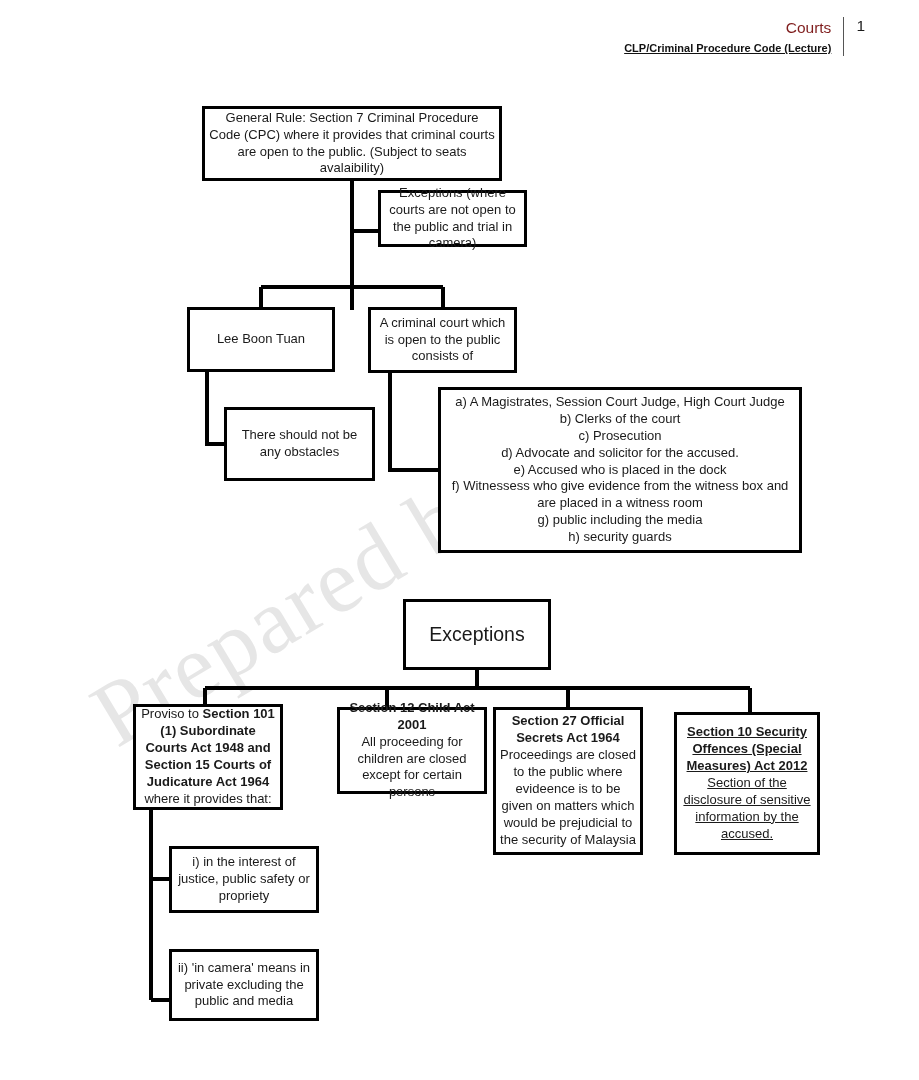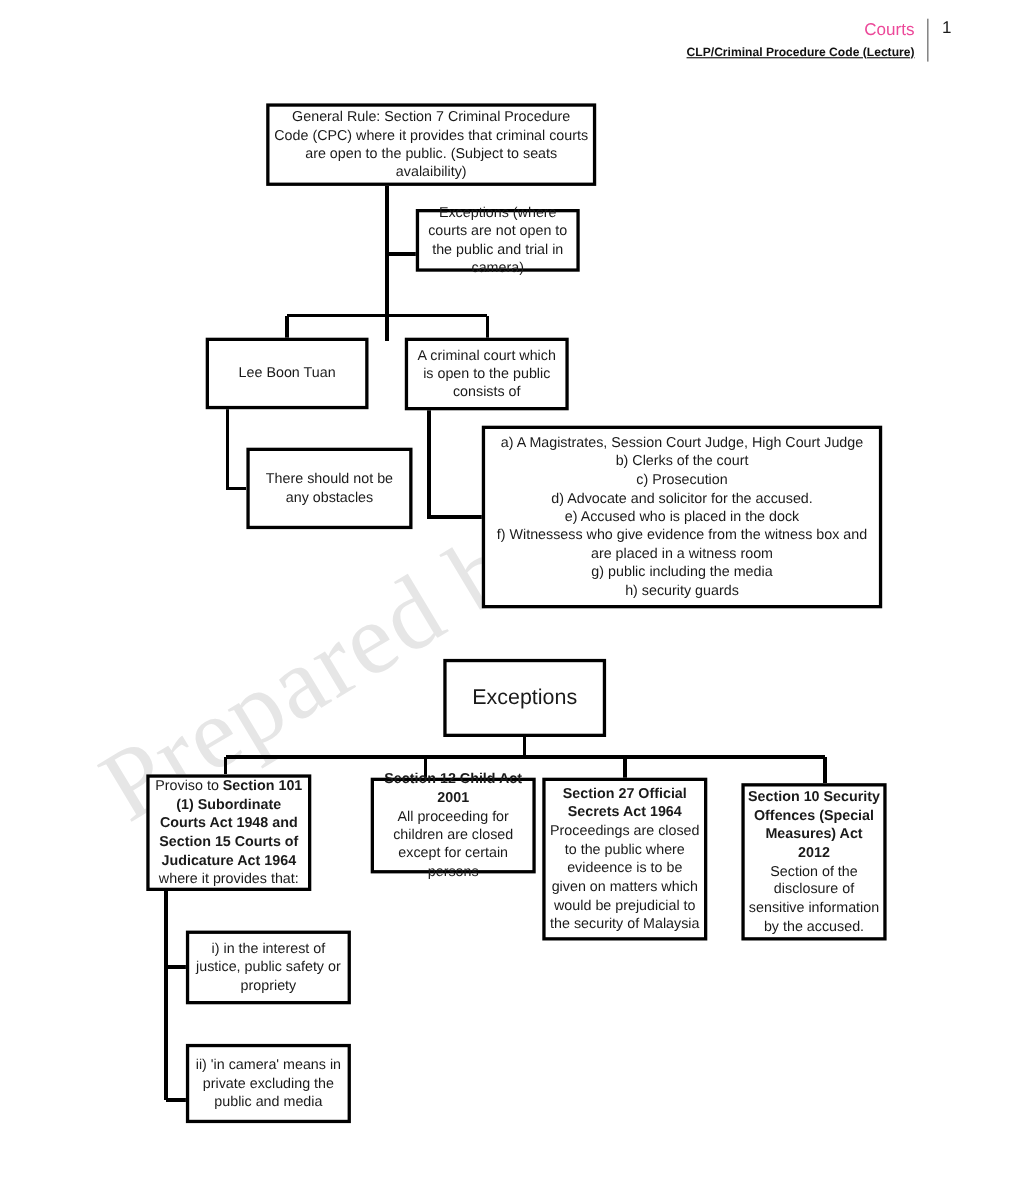--- a/index.html
+++ b/index.html
@@ -53,21 +53,21 @@
     align-items: stretch;
   }
   #header-text {
     text-align: right;
     padding-right: 12px;
     line-height: 1.55;
   }
   #header-line1 {
     font-size: 15.5px;
     font-weight: 400;
-    color: #ec4899;
+    color: #7f1d1d;
   }
   #header-line2 {
     font-size: 11px;
     font-weight: bold;
     color: #111111;
     text-decoration: underline;
   }
   #header-rule {
     width: 0;
     border-left: 1.6px solid #555;
@@ -162,21 +162,21 @@
     <path d="M 750 688 L 750 712"></path>
 
     <path d="M 151 810 L 151 1000"></path>
     <path d="M 151 879 L 169 879"></path>
     <path d="M 151 1000 L 169 1000"></path>
   </g>
 </svg>
 
 <div id="chart">
 
-  <div class="node" style="left:202px; top:94px; width:300px; height:75px;margin-left:40px;">
+  <div class="node" style="left:202px; top:106px; width:300px; height:75px;">
     <span class="txt">General Rule: Section 7 Criminal Procedure Code (CPC) where it provides that criminal courts are open to the public. (Subject to seats avalaibility)</span>
   </div>
 
   <div class="node" style="left:378px; top:190px; width:149px; height:57px;">
     <span class="txt">Exceptions (where courts are not open to the public and trial in camera)</span>
   </div>
 
   <div class="node" style="left:187px; top:307px; width:148px; height:65px;">
     <span class="txt">Lee Boon Tuan</span>
   </div>
@@ -215,21 +215,21 @@
       <b>Section 12 Child Act 2001</b><br><span>All proceeding for children are closed except for certain persons</span>
     </span>
   </div>
 
   <div class="node" style="left:493px; top:707px; width:150px; height:148px;">
     <span class="rich">
       <b>Section 27 Official Secrets Act 1964</b><br><span>Proceedings are closed to the public where evideence is to be given on matters which would be prejudicial to the security of Malaysia</span>
     </span>
   </div>
 
-  <div class="node" style="left:674px; top:712px; width:132px; height:143px;">
+  <div class="node" style="left:674px; top:712px; width:146px; height:143px;text-decoration:underline;">
     <span class="rich">
       <b>Section 10 Security Offences (Special Measures) Act 2012</b><br><span>Section of the disclosure of sensitive information by the accused.</span>
     </span>
   </div>
 
   <div class="node" style="left:169px; top:846px; width:150px; height:67px;">
     <span class="txt">i) in the interest of justice, public safety or propriety</span>
   </div>
 
   <div class="node" style="left:169px; top:949px; width:150px; height:72px;">

